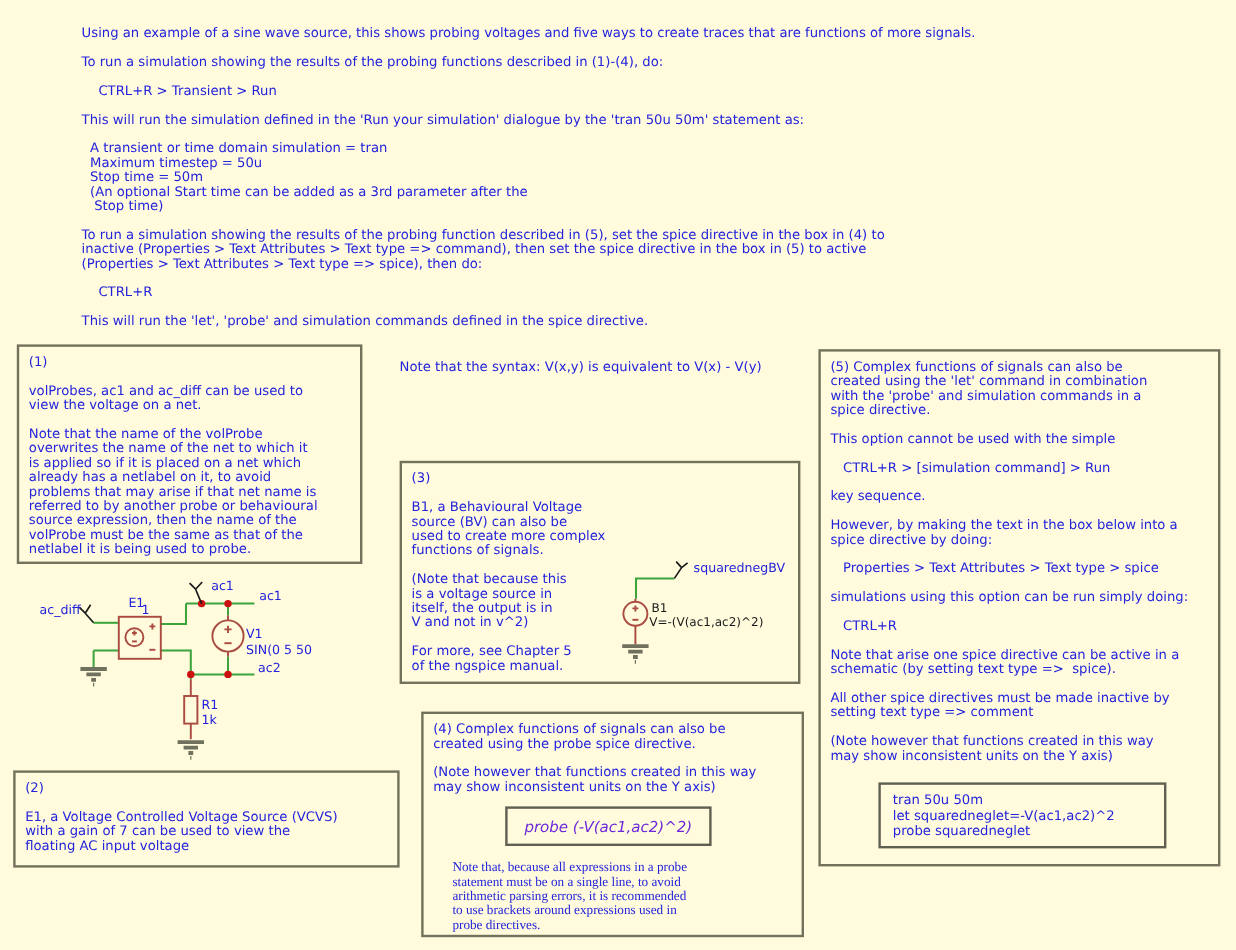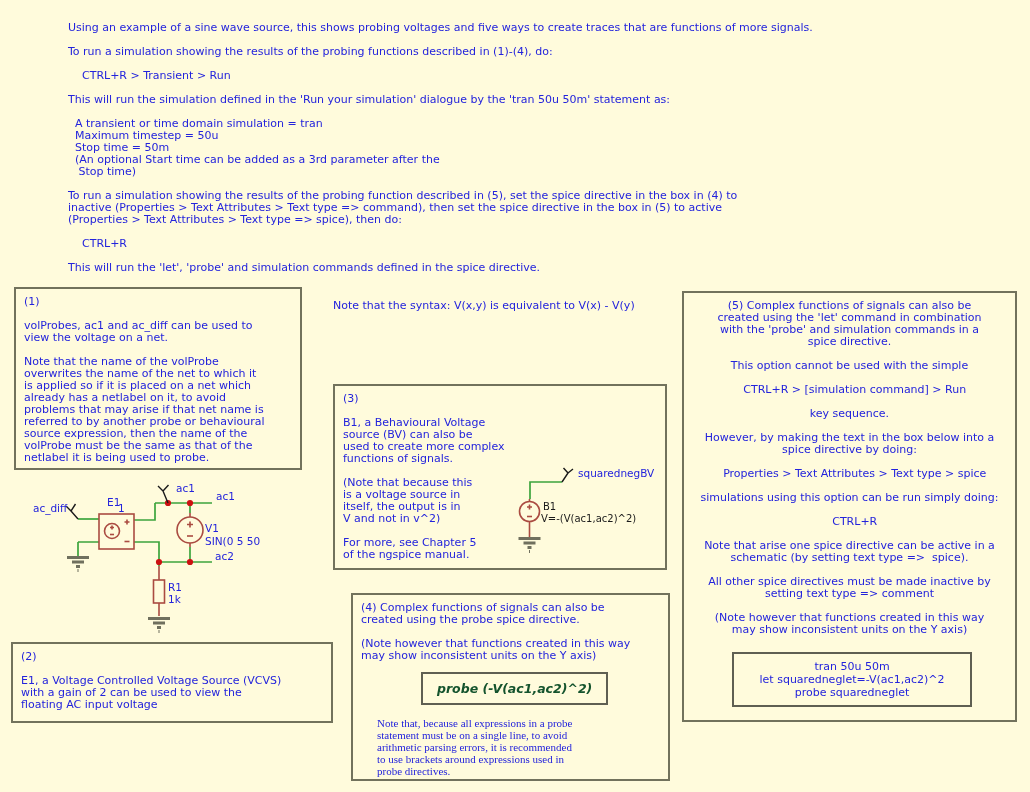--- a/index.html
+++ b/index.html
@@ -18,25 +18,24 @@
     position:absolute;
     border:2px solid #72725C;
     padding:7px 8px;
     background:transparent;
   }
   .codebox4 {
     display:inline-block;
     border:2px solid #5F5F52;
     padding:7px 14px;
     margin:10px 0 0 60px;
-    color:#14532d;
+    color:#6d28d9;
     font-style:italic;
     font-size:12.5px;
     white-space:pre;
-    font-weight:bold;
   }
   .codebox5 {
     border:2px solid #5F5F52;
     margin:16px 0 0 40px;
     width:240px;
     padding:6px 10px;
   }
   .codebox5 .line { line-height:13px; min-height:13px; }
   .indent16 { padding-left:16px;font-family:Liberation Serif, serif; }
   svg text { font-family:"DejaVu Sans","Liberation Sans",sans-serif; }
@@ -86,21 +85,21 @@
     <div class="line">referred to by another probe or behavioural</div>
     <div class="line">source expression, then the name of the</div>
     <div class="line">volProbe must be the same as that of the</div>
     <div class="line">netlabel it is being used to probe.</div>
   </div>
 
 <div class="nbox" style="left:11px; top:642px; width:322px; height:81px;">
     <div class="line">(2)</div>
     <div class="line"></div>
     <div class="line">E1, a Voltage Controlled Voltage Source (VCVS)</div>
-    <div class="line">with a gain of 2 can be used to view the</div>
+    <div class="line">with a gain of 7 can be used to view the</div>
     <div class="line">floating AC input voltage</div>
   </div>
 
 <div class="nbox" style="left:333px; top:384px; width:334px; height:186px;">
     <div class="line">(3)</div>
     <div class="line"></div>
     <div class="line">B1, a Behavioural Voltage</div>
     <div class="line">source (BV) can also be</div>
     <div class="line">used to create more complex</div>
     <div class="line">functions of signals.</div>
@@ -125,21 +124,21 @@
   <div class="codebox4">probe (-V(ac1,ac2)^2)</div>
   <div class="indent16" style="margin-top:12px;">
       <div class="line">Note that, because all expressions in a probe</div>
       <div class="line">statement must be on a single line, to avoid</div>
       <div class="line">arithmetic parsing errors, it is recommended</div>
       <div class="line">to use brackets around expressions used in</div>
       <div class="line">probe directives.</div>
     </div>
 </div>
 
-<div class="nbox" style="left:682px; top:291px; width:335px; height:431px;text-align:center;">
+<div class="nbox" style="left:682px; top:291px; width:335px; height:431px;">
   <div>
       <div class="line">(5) Complex functions of signals can also be</div>
       <div class="line">created using the 'let' command in combination</div>
       <div class="line">with the 'probe' and simulation commands in a</div>
       <div class="line">spice directive.</div>
       <div class="line"></div>
       <div class="line">This option cannot be used with the simple</div>
       <div class="line"></div>
       <div class="line">   CTRL+R &gt; [simulation command] &gt; Run</div>
       <div class="line"></div>

